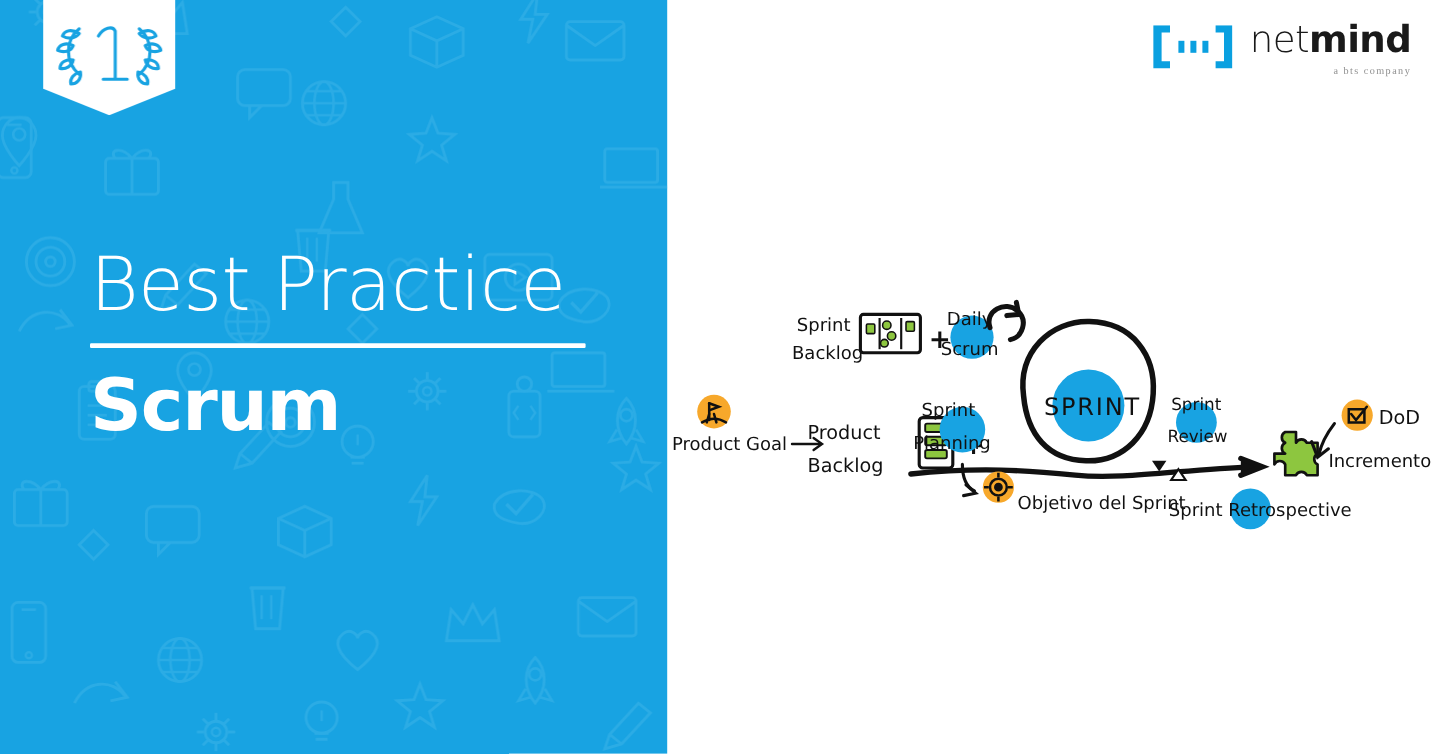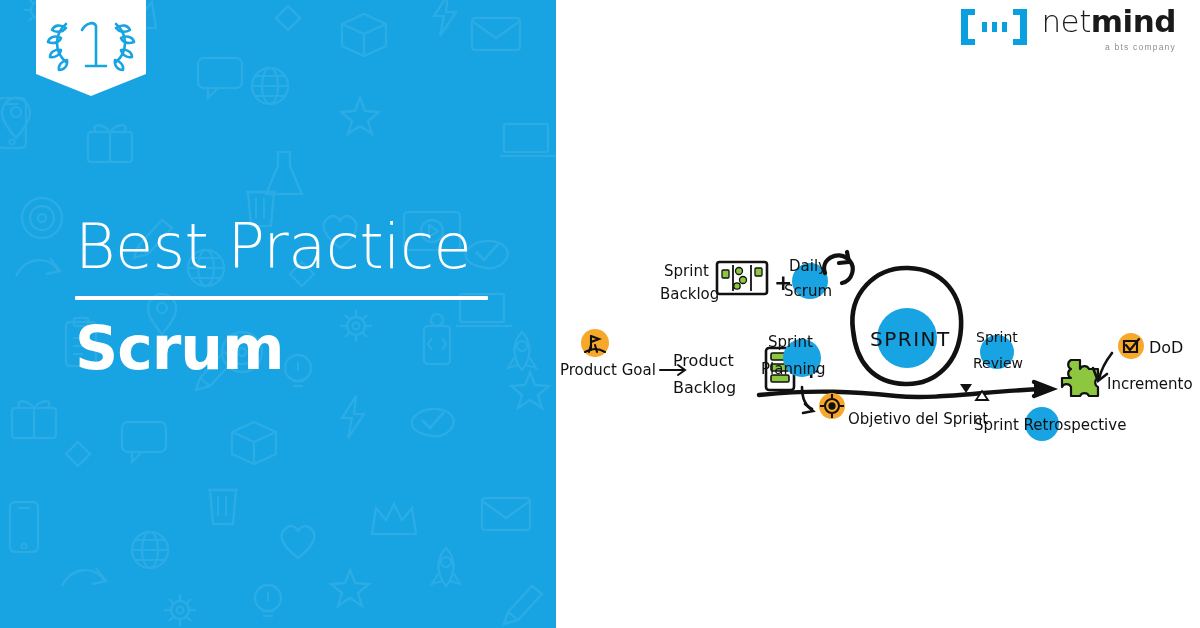--- a/index.html
+++ b/index.html
@@ -10,38 +10,38 @@
   
   .blue-panel{position:absolute;left:0;top:0;width:556px;height:628px;
               background:#18a3e2;overflow:hidden;}
   .doodle-layer{position:absolute;inset:0;opacity:1;}
   .doodle-layer svg{display:block;}
 
   
   .ribbon{position:absolute;left:36px;top:0;width:110px;height:96px;}
 
   
-  .title-block{position:absolute;left:75px;top:216px;width:460px;}
+  .title-block{position:absolute;left:75px;top:206px;width:460px;}
   .title-light{font-size:62px;line-height:1.0;color:#ffffff;font-weight:300;
                letter-spacing:-0.5px;font-family:"DejaVu Sans",sans-serif;
                white-space:nowrap;}
   .rule{width:413px;height:4px;background:#ffffff;margin:18px 0 16px 0;border-radius:1px;}
   .title-bold{font-size:60px;line-height:1.07;color:#ffffff;font-weight:bold;
               letter-spacing:-1px;font-family:"DejaVu Sans",sans-serif;}
 
   
-  .logo{position:absolute;right:24px;top:6px;display:flex;align-items:flex-start;gap:14px;}
+  .logo{position:absolute;right:24px;top:18px;display:flex;align-items:flex-start;gap:14px;}
   .logo-mark{margin-top:3px;}
   .logo-text{display:flex;flex-direction:column;align-items:flex-end;}
   .logo-word{font-size:31px;line-height:1;letter-spacing:-0.5px;
              font-family:"DejaVu Sans",sans-serif;color:#1a1a1a;}
   .logo-word .thin{font-weight:300;}
   .logo-word .bold{font-weight:bold;}
   .logo-tag{font-size:8.5px;letter-spacing:1.2px;color:#8e8e8e;margin-top:5px;
-            font-family:Liberation Sans, sans-serif;}
+            font-family:Liberation Serif, serif;}
 
   
   .diagram{position:absolute;left:556px;top:0;width:644px;height:628px;}
   .diagram svg{display:block;}
   .hand{font-family:"DejaVu Sans",sans-serif;fill:#111111;}
 </style>
 </head>
 <body>
 
 <div class="canvas">

